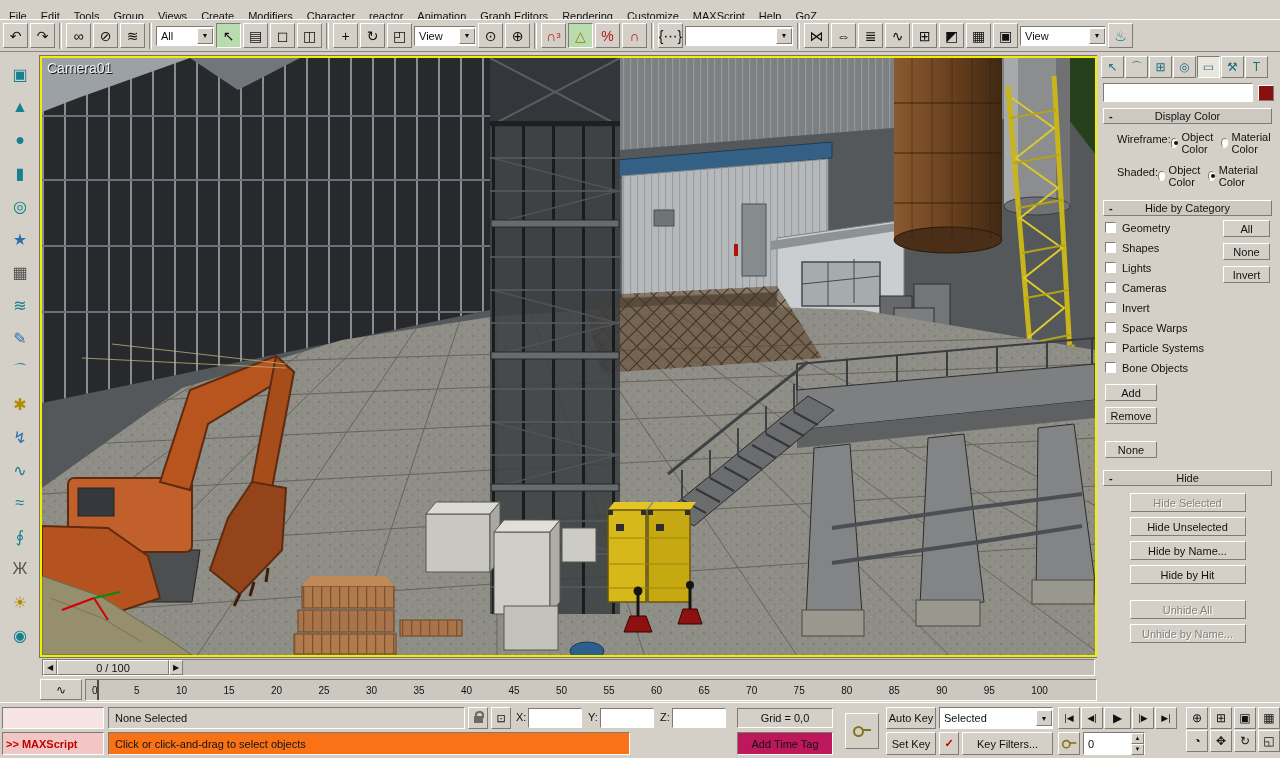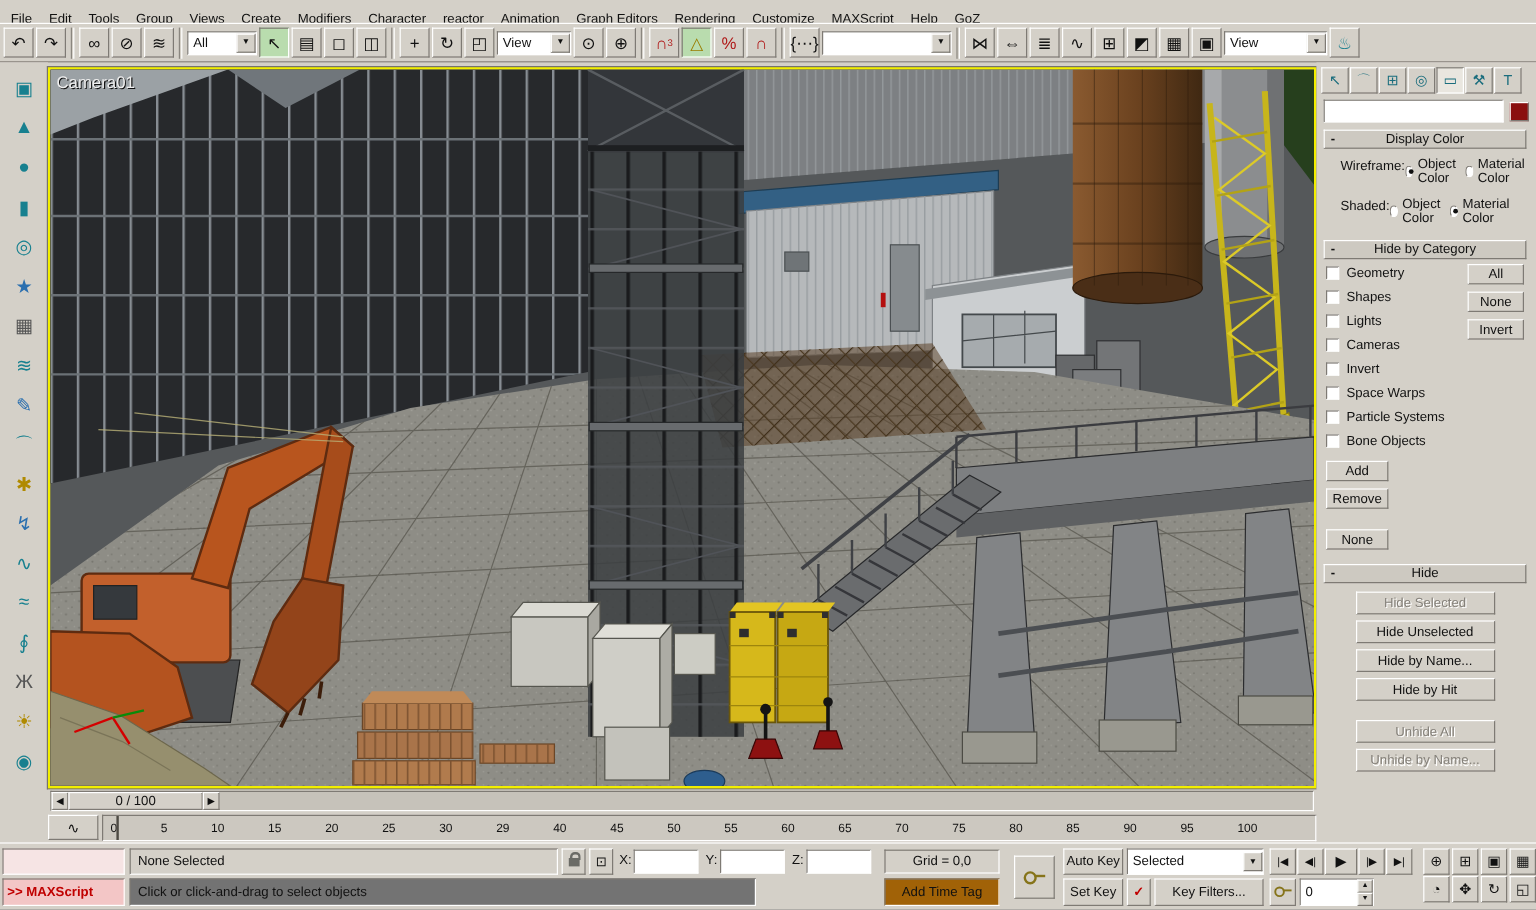--- a/index.html
+++ b/index.html
@@ -76,22 +76,22 @@
   .sb{position:absolute}
   .ms1{left:2px;top:4px;width:102px;height:22px;background:#f6e4e4}
   .ms2{left:2px;top:29px;width:102px;height:23px;background:#f3c6c6;color:#c00000;font-weight:bold;display:flex;align-items:center;padding-left:3px}
   .selstat{left:108px;top:4px;width:357px;height:22px;display:flex;align-items:center;padding-left:6px;background:#d4d0c8}
   .lockb{left:468px;top:4px;width:20px;height:22px;padding:0}
   .absb{left:491px;top:4px;width:20px;height:22px;padding:0;font-size:11px}
   .lblx{left:516px;top:8px}.fldx{left:528px;top:5px;width:54px;height:20px;background:#fff}
   .lbly{left:588px;top:8px}.fldy{left:600px;top:5px;width:54px;height:20px;background:#fff}
   .lblz{left:660px;top:8px}.fldz{left:672px;top:5px;width:54px;height:20px;background:#fff}
   .gridlbl{left:737px;top:5px;width:96px;height:20px;display:flex;align-items:center;justify-content:center;background:#d4d0c8}
-  .promptline{left:108px;top:29px;width:522px;height:23px;display:flex;align-items:center;padding-left:6px;background:#737373}
-  .timetag{left:737px;top:29px;width:96px;height:23px;display:flex;align-items:center;justify-content:center;background:#a16207}
+  .promptline{left:108px;top:29px;width:522px;height:23px;display:flex;align-items:center;padding-left:6px;background:#f97316}
+  .timetag{left:737px;top:29px;width:96px;height:23px;display:flex;align-items:center;justify-content:center;background:#be185d}
   .keyoverride{left:845px;top:10px;width:34px;height:36px;padding:0}
   .autokey{left:886px;top:4px;width:50px;height:22px;padding:0}
   .setkey{left:886px;top:29px;width:50px;height:23px;padding:0}
   .keymode-dd{left:939px;top:4px;width:114px;height:22px;background:#fff;display:flex;align-items:center;justify-content:space-between;padding-left:4px}
   .keycheck{left:939px;top:29px;width:20px;height:23px;color:#c00000;font-weight:bold;padding:0}
   .keyfilters{left:962px;top:29px;width:91px;height:23px;padding:0}
   .playback{left:1058px;top:4px;display:flex;gap:1px}
   .pb-btn{width:22px;height:22px;font-size:9px;padding:0}
   .pb-btn.wide{width:27px;font-size:12px}
   .keymode2{left:1058px;top:29px;width:22px;height:23px;padding:0}
@@ -579,21 +579,21 @@
   <button class="mini-curve bevel"><span>∿</span></button>
   <div class="ruler sunken" id="ruler">
     <div class="frame-marker"></div>
   <span class="tick">0</span>
       <span class="tick">5</span>
       <span class="tick">10</span>
       <span class="tick">15</span>
       <span class="tick">20</span>
       <span class="tick">25</span>
       <span class="tick">30</span>
-      <span class="tick">29</span>
+      <span class="tick">35</span>
       <span class="tick">40</span>
       <span class="tick">45</span>
       <span class="tick">50</span>
       <span class="tick">55</span>
       <span class="tick">60</span>
       <span class="tick">65</span>
       <span class="tick">70</span>
       <span class="tick">75</span>
       <span class="tick">80</span>
       <span class="tick">85</span>

